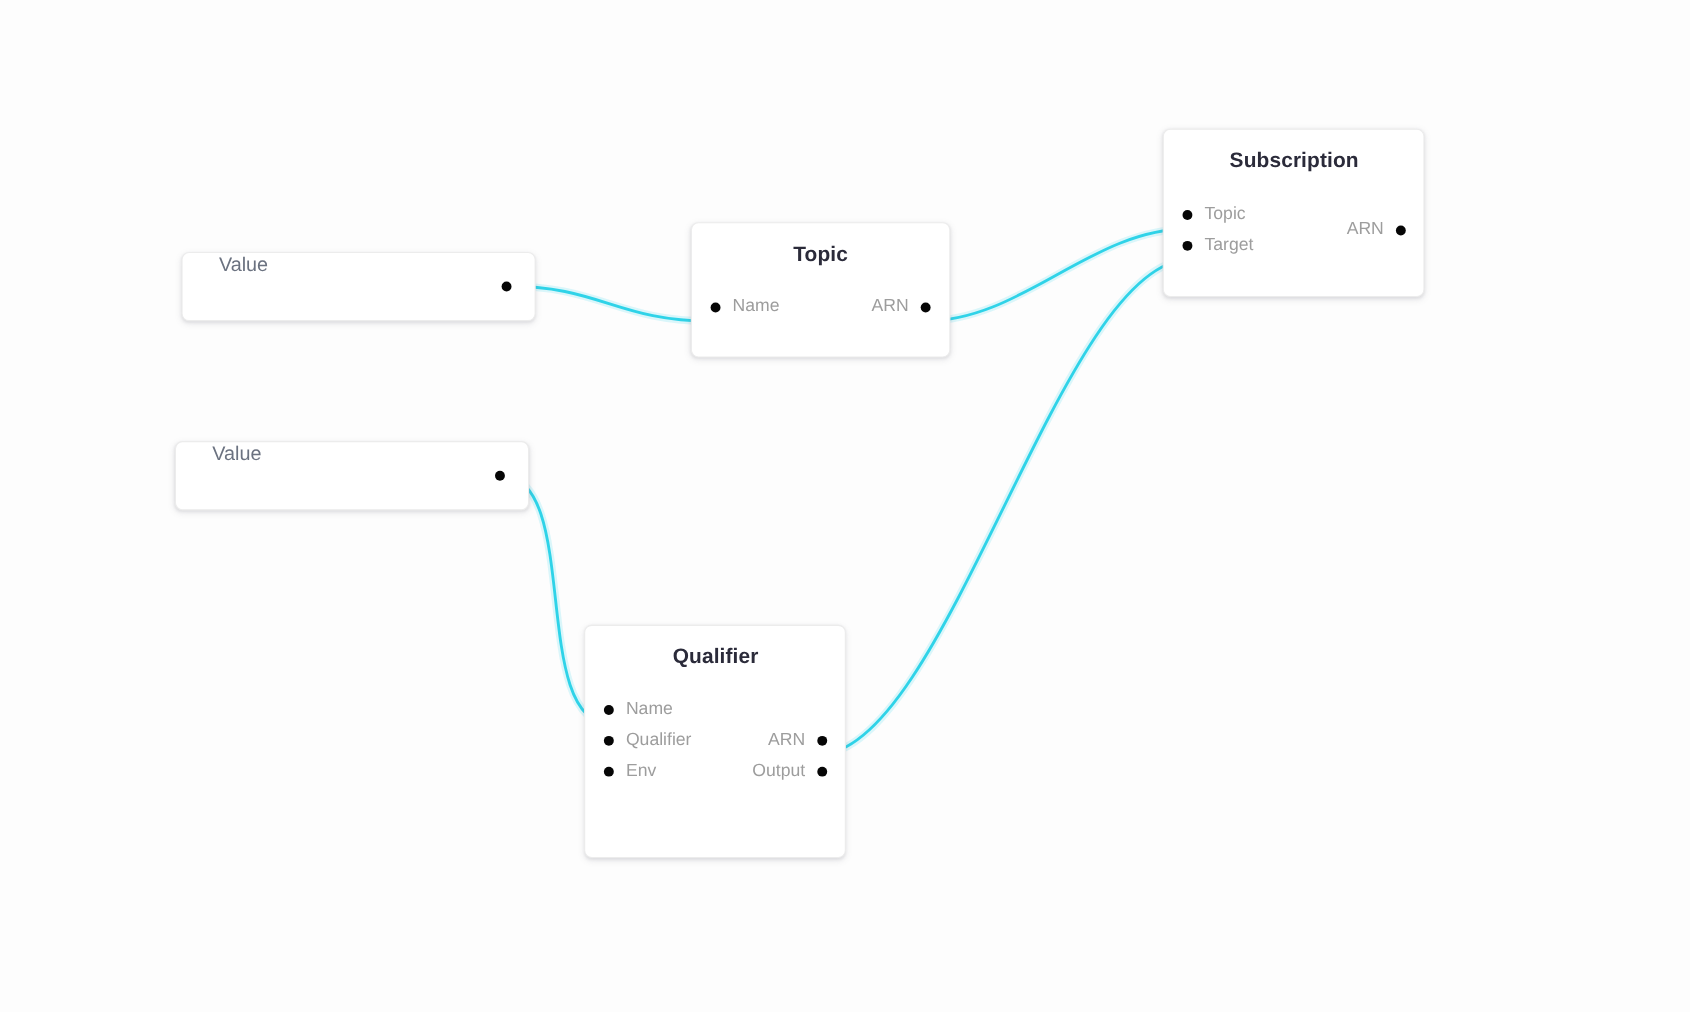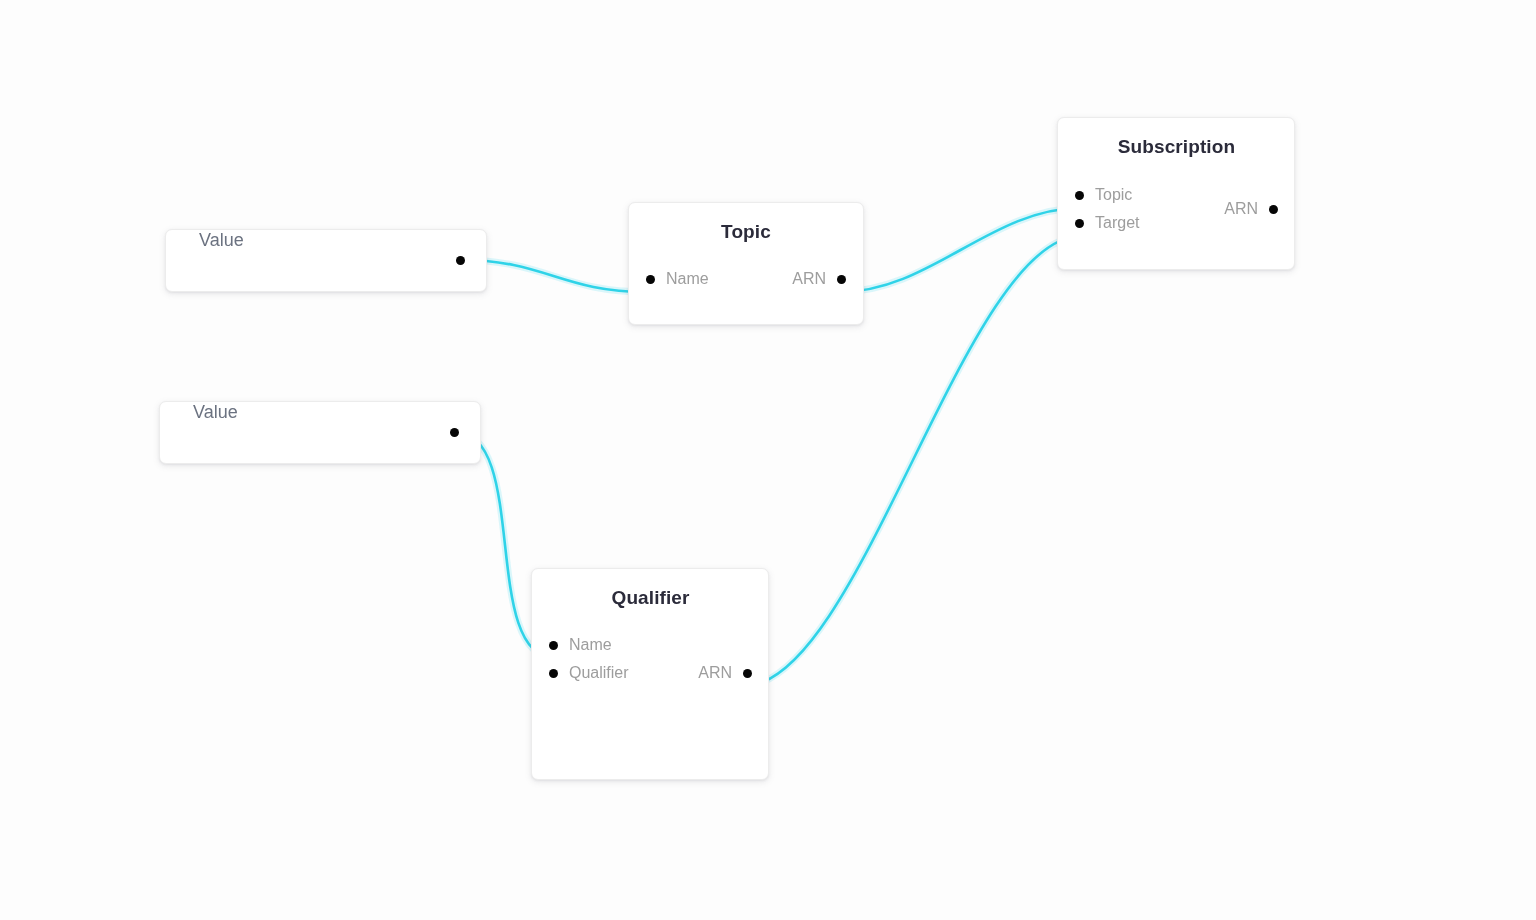--- a/index.html
+++ b/index.html
@@ -163,16 +163,26 @@
       <div class="port-row">
         <span class="port in">
           <span class="port-dot"></span>
           <span class="port-label">Qualifier</span>
         </span>
         <span class="port out">
           <span class="port-label">ARN</span>
           <span class="port-dot"></span>
         </span>
       </div>
+      <div class="port-row">
+        <span class="port in">
+          <span class="port-dot"></span>
+          <span class="port-label">Env</span>
+        </span>
+        <span class="port out">
+          <span class="port-label">Output</span>
+          <span class="port-dot"></span>
+        </span>
+      </div>
     </div>
   </div>
 
 </div>
 
 </body></html>

